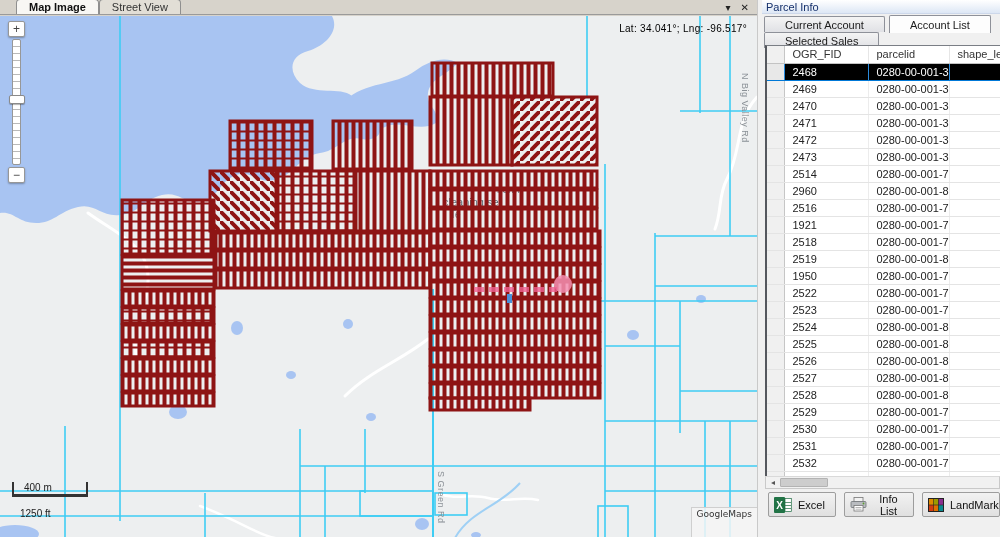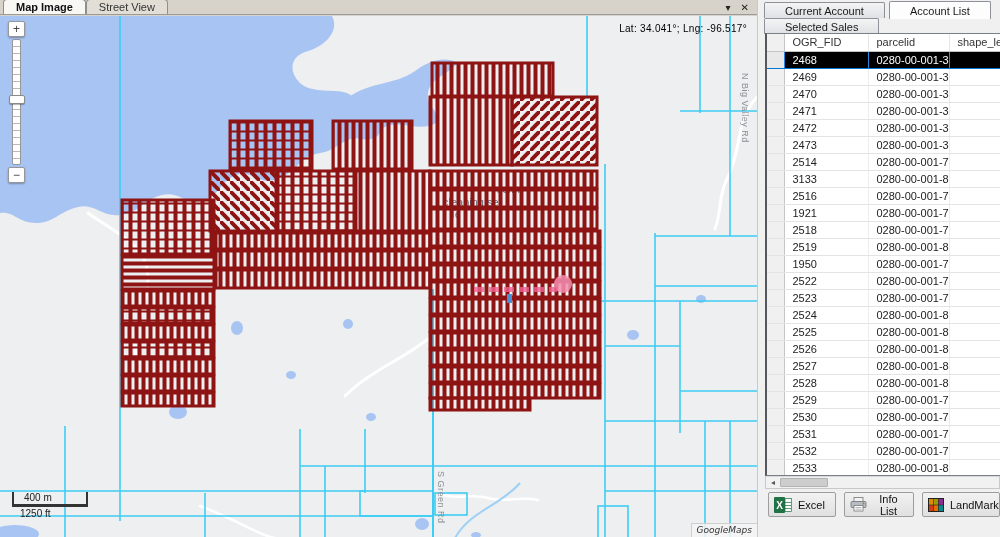--- a/index.html
+++ b/index.html
@@ -1,55 +1,55 @@
 <!DOCTYPE html>
 <html><head>
 <meta charset="utf-8">
 <style>
   * { margin:0; padding:0; box-sizing:border-box; }
   html,body { font-family:"Liberation Sans", sans-serif; }
   .app { position:relative; width:1000px; height:537px; background:#f0f0f0; overflow:hidden; font-size:11px; }
 
   
   .map-pane { position:absolute; left:0; top:0; width:757px; height:537px; background:#d7d3cb; }
-  .tab-strip { position:relative; height:15px; background:#d7d3cb; border-bottom:1px solid #9a9a9a; display:flex; align-items:flex-end; padding-left:3px; }
+  .tab-strip { position:relative; height:15px; background:#d7d3cb; border-bottom:1px solid #9a9a9a; display:flex; align-items:flex-end; padding-left:16px; }
   .map-tab { height:15px; line-height:15px; padding:0 12px; border:1px solid #8f8f8f; border-bottom:none; border-radius:4px 4px 0 0; background:#e2ded6; color:#333; font-size:11px; cursor:default; }
   .map-tab.active { background:#f8f7f4; font-weight:bold; color:#111; position:relative; z-index:2; }
   .strip-icons { position:absolute; right:8px; top:1px; display:flex; gap:10px; color:#222; font-size:10px; line-height:13px; }
   .strip-icons span { cursor:default; }
 
   .map-area { position:absolute; left:0; top:16px; width:757px; height:521px; background:#edeff0; overflow:hidden; }
   .map-area svg { display:block; }
 
   .coords { position:absolute; top:7px; right:10px; font-family:Liberation Sans, sans-serif; font-size:10px; color:#000; letter-spacing:.3px; }
 
   
   .zoomctl { position:absolute; left:8px; top:5px; width:20px; }
   .zbtn { width:17px; height:16px; background:#fff; border:1px solid #979797; border-radius:2px; box-shadow:0 1px 2px rgba(0,0,0,.3); font-size:12px; line-height:14px; text-align:center; color:#444; cursor:pointer; }
   .ztrack { width:9px; height:126px; margin:2px 0 2px 4px; background:repeating-linear-gradient(#fff 0 6px, #b9b9b9 6px 7px); border:1px solid #979797; border-radius:2px; }
   .zhandle { position:absolute; left:1px; top:56px; width:16px; height:9px; background:#fff; border:1px solid #8a8a8a; border-radius:2px; box-shadow:0 1px 1px rgba(0,0,0,.3); }
 
   
   .scalebar { position:absolute; left:12px; bottom:18px; color:#222; font-size:10px; }
   .scale-top { border-left:2px solid #333; border-right:2px solid #333; border-bottom:3px solid #333; padding:0 6px 1px 10px; min-width:76px; }
-  .scale-bottom { padding:1px 0 0 8px; }
-
-  .attribution { position:absolute; right:0; bottom:0; background:rgba(244,244,244,.85); border:1px solid #cfcfcf; border-right:none; border-bottom:none; font-size:9px; color:#333; padding:1px 5px 2px; font-family:"DejaVu Sans", sans-serif;font-style:italic; }
+  .scale-bottom { padding:11px 0 0 8px; }
+
+  .attribution { position:absolute; right:0; bottom:0; background:rgba(244,244,244,.85); border:1px solid #cfcfcf; border-right:none; border-bottom:none; font-size:9px; color:#333; padding:1px 5px 18px; font-family:"DejaVu Sans", sans-serif; }
 
   
   .splitter { position:absolute; left:757px; top:0; width:5px; height:537px; background:#f0f0f0; border-left:1px solid #c9c9c9; }
 
   
   .side-panel { position:absolute; left:762px; top:0; width:238px; height:537px; background:#f0f0f0; }
   .panel-title { height:14px; line-height:14px; padding-left:4px; font-size:11px; color:#15306b; background:linear-gradient(#ffffff,#dde7f5); border-bottom:1px solid #cdd8ea; }
   .panel-tabs { height:18px; padding:1px 0 0 2px; position:relative; }
   .ptab { display:inline-block; height:16px; line-height:16px; padding:0 20px; margin-right:1px; border:1px solid #8e9199; border-bottom:none; border-radius:2px 2px 0 0; background:linear-gradient(#f4f4f4,#e0e1e5); color:#1a1a1a; font-size:11px; cursor:pointer; vertical-align:bottom; }
   .ptab.active { background:#fdfdfd; height:18px; line-height:18px; position:relative; z-index:3; margin-bottom:-1px; }
 
-  .grid-wrap { position:absolute; left:3px; top:33px; width:235px; height:443px; background:#fff; border:1px solid #7a7e85; border-left:2px solid #55585e; border-right:none; overflow:hidden; }
+  .grid-wrap { position:absolute; left:3px; top:45px; width:235px; height:443px; background:#fff; border:1px solid #7a7e85; border-left:2px solid #55585e; border-right:none; overflow:hidden; }
   table.grid { border-collapse:collapse; table-layout:fixed; width:262px; font-size:11px; color:#222; }
   .grid th { font-weight:normal; text-align:left; height:17px; background:#fff; border-bottom:1px solid #c3c3c3; border-right:1px solid #e6e6e6; padding:0 0 0 8px; color:#333; }
   .grid td { height:17px; border-bottom:1px solid #e4e4e4; border-right:1px solid #ececec; padding:0 0 0 8px; white-space:nowrap; overflow:hidden; }
   .grid .selcol { width:17px; background:#f0f0f0; border-right:1px solid #c6c6c6; padding:0; }
   .grid col.c-fid { width:84px; } .grid col.c-pid { width:81px; } .grid col.c-shape { width:80px; }
   .grid tr.selected td { background:#000000; color:#fff; border-bottom-color:#0078d7; border-right-color:#2a8bdd; }
   .grid tr.selected td.selcol { background:#e8e8e8; }
 
   .hscroll { position:absolute; left:3px; top:476px; width:235px; height:13px; background:#f1f1f1; border:1px solid #c9c9c9; border-top:1px solid #d9d9d9; display:flex; align-items:center; }
   .hs-arrow { width:14px; height:11px; font-size:8px; line-height:11px; text-align:center; color:#555; }
@@ -234,20 +234,21 @@
         <div class="scale-bottom">1250 ft</div>
       </div>
 
       <div class="attribution">GoogleMaps</div>
     </div>
   </div>
 
   <div class="splitter"></div>
 
   <div class="side-panel">
+    <div class="panel-title">Parcel Info</div>
 
     <div class="panel-tabs">
       <span class="ptab">Current Account</span>
       <span class="ptab active">Account List</span>
       <span class="ptab">Selected Sales</span>
     </div>
 
     <div class="grid-wrap">
       <table class="grid">
         <colgroup>
@@ -302,21 +303,21 @@
               <td></td>
             </tr>
             <tr>
               <td class="selcol"></td>
               <td>2514</td>
               <td>0280-00-001-798...</td>
               <td></td>
             </tr>
             <tr>
               <td class="selcol"></td>
-              <td>3133</td>
+              <td>2960</td>
               <td>0280-00-001-816...</td>
               <td></td>
             </tr>
             <tr>
               <td class="selcol"></td>
               <td>2516</td>
               <td>0280-00-001-797...</td>
               <td></td>
             </tr>
             <tr>

